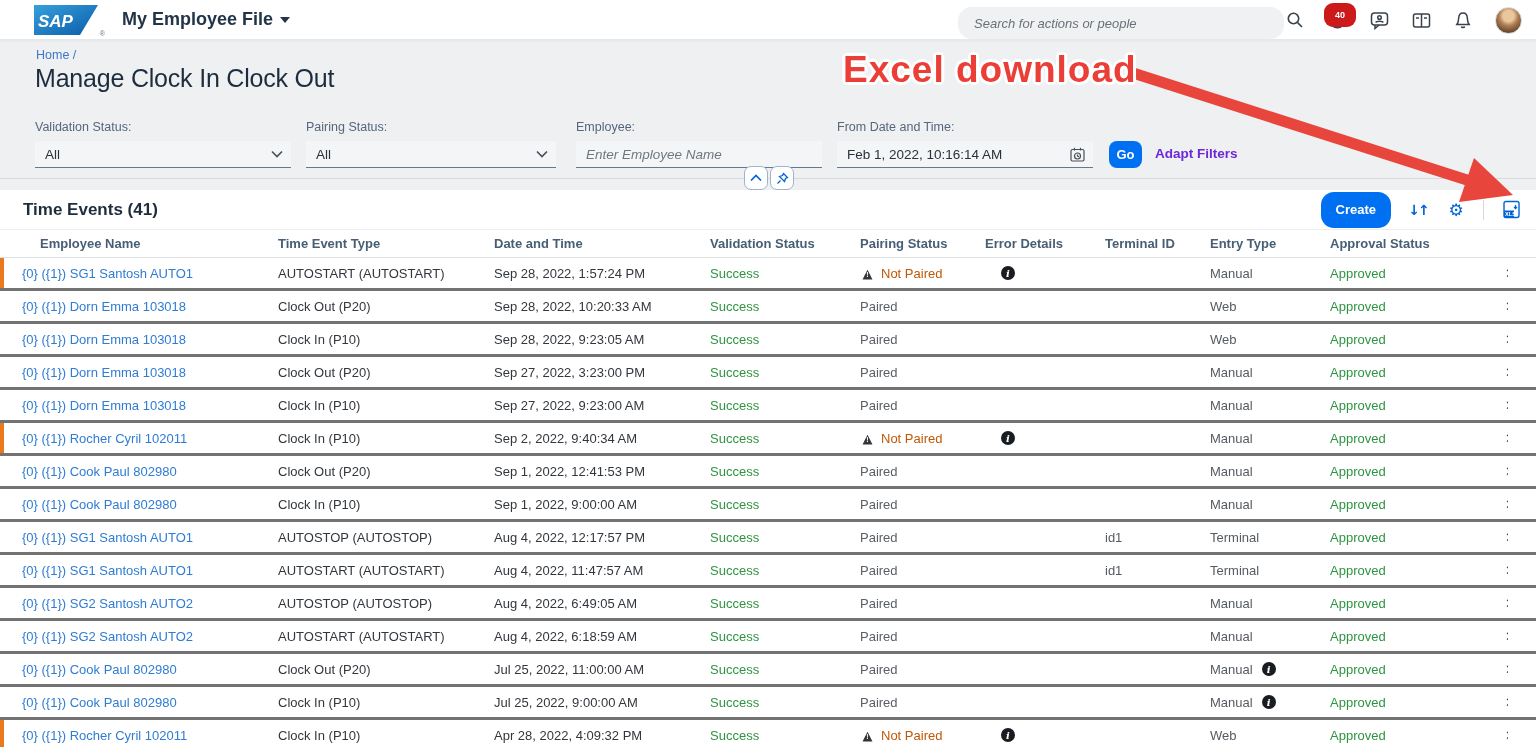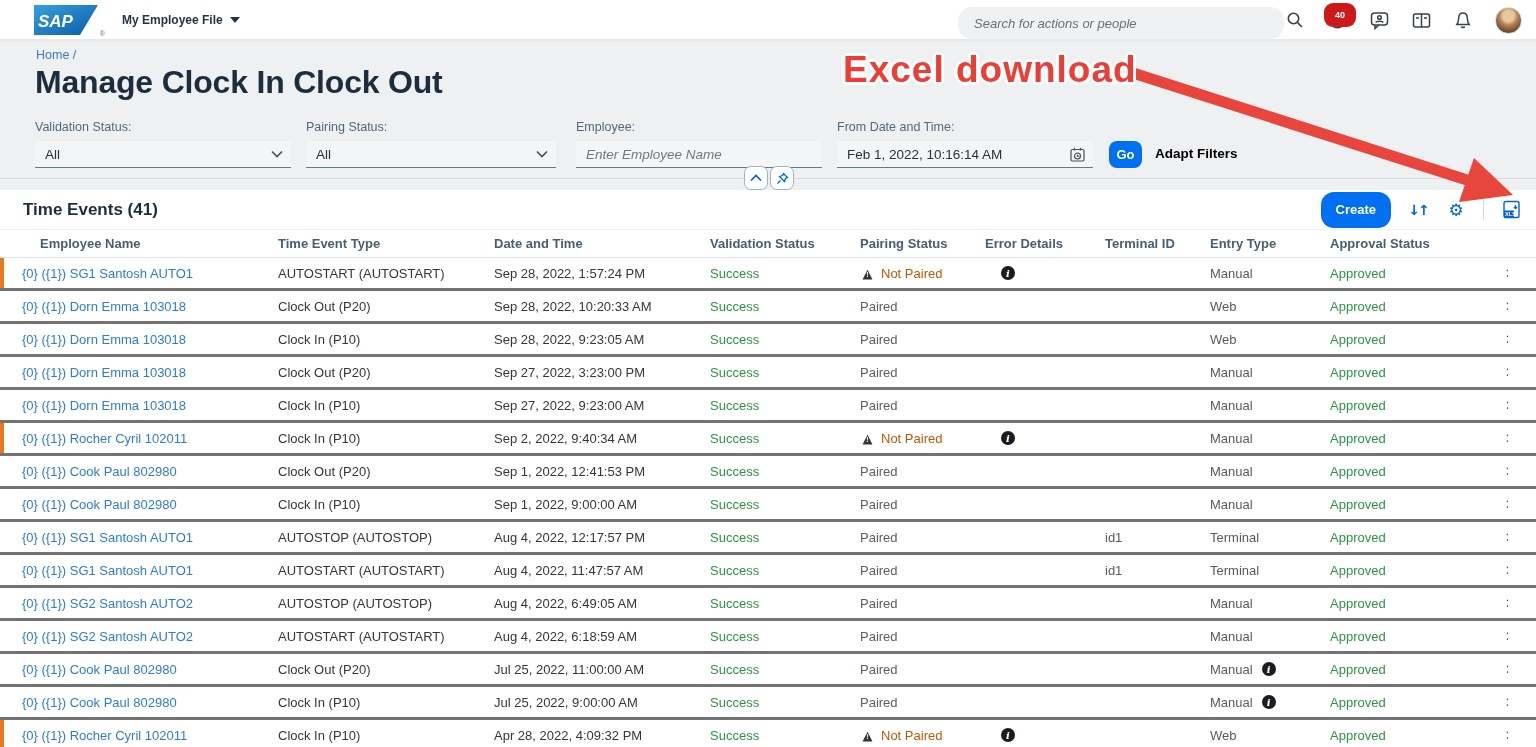--- a/index.html
+++ b/index.html
@@ -11,39 +11,39 @@
   html,body{width:1536px; height:747px; overflow:hidden;}
   body{font-family:"Liberation Sans",sans-serif; background:#eef0f2; position:relative;}
 
   
   .topbar{position:absolute; top:0; left:0; right:0; height:40px; background:#fff;
     border-bottom:1px solid #e6e8ea; box-shadow:0 1px 3px rgba(0,0,0,.05); display:flex; align-items:center; z-index:5;}
   .sap-logo{margin-left:34px; position:relative; width:64px; height:30px;}
   .sap-logo svg{display:block;}
   .logo-reg{position:absolute; right:-7px; bottom:-2px; font-size:7px; color:#6b7680;}
   .app-menu{margin-left:24px; display:flex; align-items:center; gap:7px; cursor:pointer;}
-  .app-menu-label{font-size:12px; font-weight:700; color:#223548;}
+  .app-menu-label{font-size:18px; font-weight:700; color:#223548;}
   .caret{width:0; height:0; border-left:5px solid transparent; border-right:5px solid transparent; border-top:6px solid #223548;}
   .search-pill{position:absolute; left:958px; top:7px; width:326px; height:27px; border-radius:14px;
     background:#f0f1f3; border:none; outline:none; padding:16px 16px; font-size:13px; font-style:italic; color:#454a50;
     font-family:"Liberation Sans",sans-serif;}
   .search-pill::placeholder{color:#6a7077; font-style:italic;}
   .tb-icons{position:absolute; right:14px; top:0; height:40px; display:flex; align-items:center; gap:22px;}
   .tb-icon{position:relative; width:20px; height:20px; display:flex; align-items:center; justify-content:center; cursor:pointer; color:#39424c;}
   .tb-icon svg{display:block;}
   .badge{position:absolute; top:-7px; right:-9px; min-width:17px; height:24px; padding:0 11px; border-radius:9px;
     background:var(--badge-red); color:#fff; font-size:9px; font-weight:700; display:flex; align-items:center; justify-content:center;}
   .avatar{width:27px; height:27px; border-radius:50%; border:1px solid #d6d9dc; cursor:pointer;
     background:radial-gradient(circle at 50% 32%, #e9c79d 0 26%, #b08055 45%, #6f4a30 75%, #54402e 100%);}
 
   
   .breadcrumb{position:absolute; left:36px; top:48px; font-size:12.5px;}
   .crumb-link{color:#3d78c9; text-decoration:none; cursor:pointer;}
   .crumb-sep{color:#3d78c9;}
-  .page-title{position:absolute; left:35px; top:64px; font-size:32px; font-weight:700; color:var(--title-navy); letter-spacing:-.2px;}
+  .page-title{position:absolute; left:35px; top:64px; font-size:25px; font-weight:400; color:var(--title-navy); letter-spacing:-.2px;}
 
   
   .annotation-label{position:absolute; left:843px; top:49px; font-size:37px; font-weight:700; color:var(--annotation-red);
     letter-spacing:1px; z-index:40;
     text-shadow:-2px -2px 0 #fff,2px -2px 0 #fff,-2px 2px 0 #fff,2px 2px 0 #fff,0 -3px 0 #fff,0 3px 0 #fff,-3px 0 0 #fff,3px 0 0 #fff;}
   .annotation-arrow{position:absolute; left:0; top:0; width:1536px; height:747px; pointer-events:none; z-index:39;}
 
   
   .filters{position:absolute; left:35px; top:120px; display:flex; align-items:flex-start;}
   .fgroup{display:flex; flex-direction:column; gap:7px;}
@@ -52,21 +52,21 @@
     justify-content:space-between; padding:0 8px 0 10px; font-size:13.5px; color:#29313a; cursor:pointer;}
   .fctrl .val{white-space:nowrap;}
   .fctrl svg{flex:none;}
   .f-input{height:27px; background:#f3f5f6; border:none; border-bottom:1px solid #64798d; outline:none;
     padding:0 10px; font-size:13.5px; color:#29313a; font-family:"Liberation Sans",sans-serif;}
   .f-input::placeholder{color:#70787f; font-style:italic;}
   .w1{width:256px;} .w2{width:250px; margin-left:15px;} .w3{width:246px; margin-left:20px;}
   .w4{width:256px; margin-left:15px;} .w5{width:255px; margin-left:8px;}
   .go-btn{margin-left:16px; margin-top:21px; width:33px; height:27px; border:none; border-radius:8px;
     background:var(--accent-blue); color:#fff; font-size:13px; font-weight:700; cursor:pointer;}
-  .adapt{margin-left:13px; margin-top:26px; font-size:13.5px; font-weight:600; color:#000000; cursor:pointer; white-space:nowrap;}
+  .adapt{margin-left:13px; margin-top:26px; font-size:13.5px; font-weight:600; color:#6d28d9; cursor:pointer; white-space:nowrap;}
 
   
   .bar-divider{position:absolute; left:0; right:0; top:178px; height:1px; background:#d7dadd;}
   .mini-btn{position:absolute; top:166px; width:24px; height:24px; background:#fff; border:1px solid #9db4cc;
     border-radius:7px; display:flex; align-items:center; justify-content:center; cursor:pointer; z-index:6; color:#0064d9;}
   .mini-collapse{left:744px;} .mini-pin{left:770px;}
 
   
   .panel{position:absolute; left:0; top:190px; width:1536px; height:557px; background:#fff; overflow:hidden;}
   .toolbar{height:40px; display:flex; align-items:center; padding:0 14px 0 23px; border-bottom:1px solid #eceeef;}

